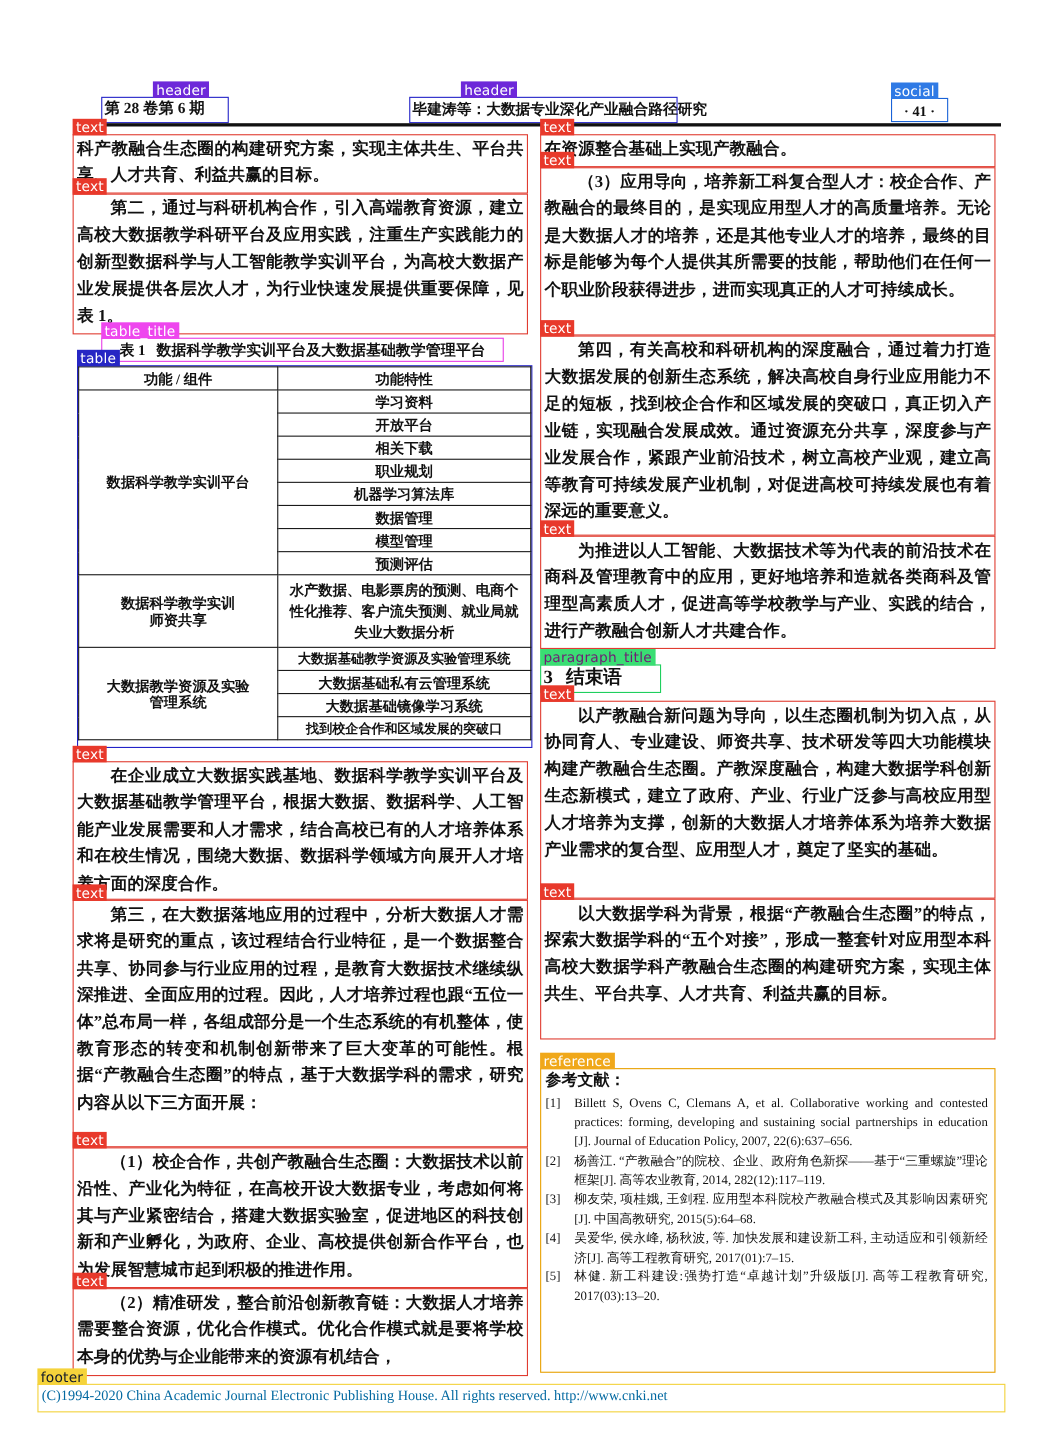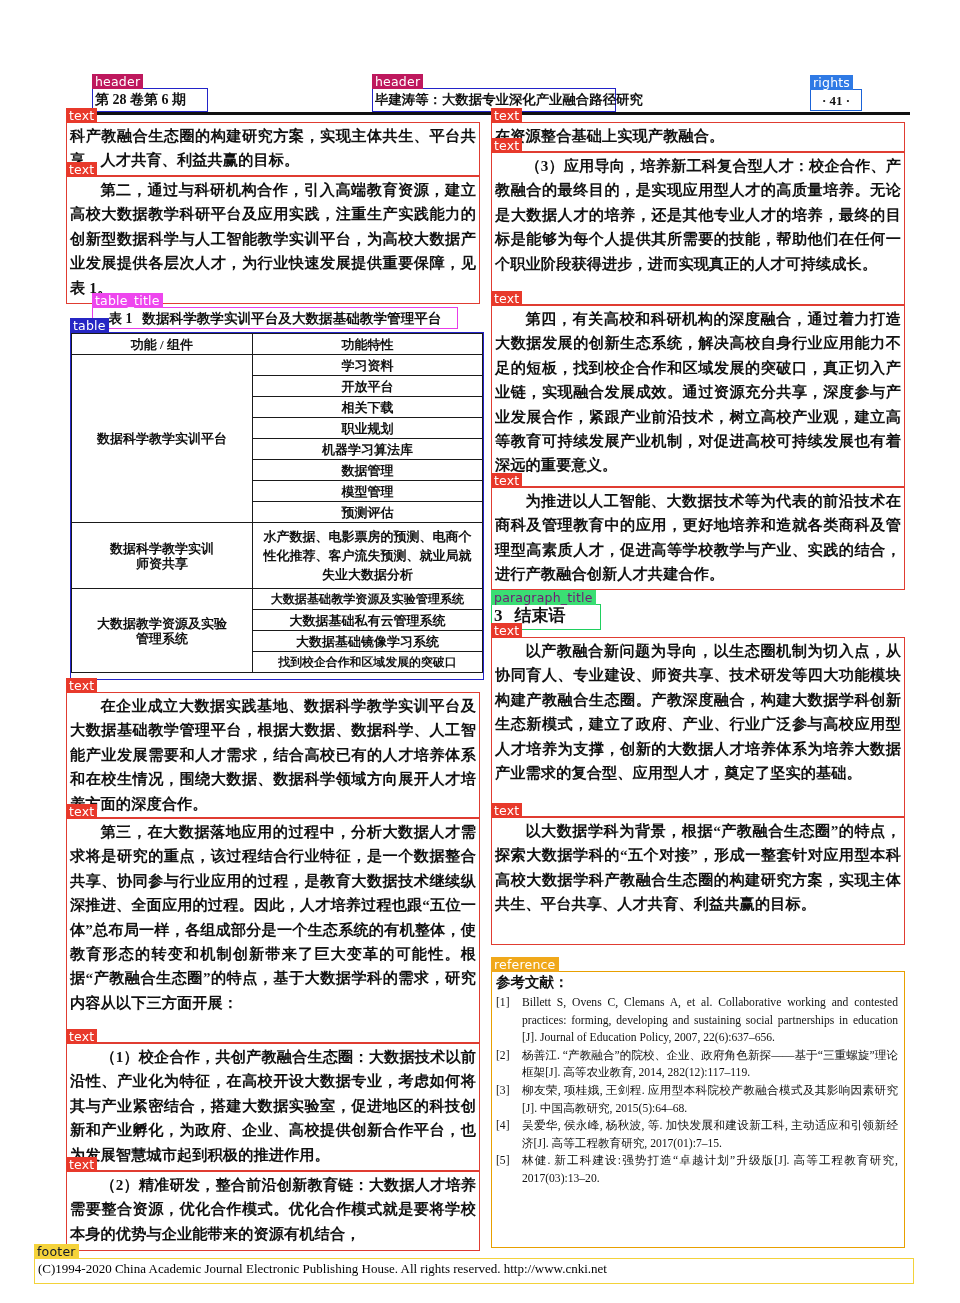--- a/index.html
+++ b/index.html
@@ -32,21 +32,21 @@
     color: #ffffff;
     white-space: nowrap;
     letter-spacing: 0.2px;
     z-index: 5;
   }
 
   .box-text       { border: 1.4px solid #e03c31; }
   .box-text > .tag{ background: #e8392b; }
 
   .box-header      { border: 1.4px solid #2323c8; }
-  .box-header>.tag { background: #be185d; }
+  .box-header>.tag { background: #6d28d9; margin-left: 47px; }
 
   .box-number      { border: 1.4px solid #1a63d8; }
   .box-number>.tag { background: #2f7ae5; }
 
   .box-ttitle      { border: 1.4px solid #e83ce8; }
   .box-ttitle>.tag { background: #ee46ee; }
 
   .box-table       { border: 1.6px solid #2323c8; }
   .box-table>.tag  { background: #2626c4; }
 
@@ -143,40 +143,40 @@
     flex: 0 0 26px;
   }
   .ref-item .rt {
     flex: 1 1 auto;
     text-align: justify;
     text-justify: inter-word;
   }
   .foot-txt {
     font-size: 13px;
     line-height: 20px;
-    color: #000000;
+    color: #0369a1;
     white-space: nowrap;
     padding-left: 3px;
   }
 </style>
 </head>
 <body>
 
 <div class="ann box-header" style="left:92px; top:88px; width:116px; height:24px;">
   <span class="tag">header</span>
   <div class="hdr-txt">第 28 卷第 6 期</div>
 </div>
 
 <div class="ann box-header" style="left:372px; top:88px; width:244px; height:24px;">
   <span class="tag">header</span>
   <div class="hdr-txt" style="text-align:center;font-size:13.4px;">毕建涛等：大数据专业深化产业融合路径研究</div>
 </div>
 
 <div class="ann box-number" style="left:810px; top:89px; width:52px; height:22px;">
-  <span class="tag">rights</span>
+  <span class="tag">social</span>
   <div class="hdr-txt" style="text-align:center;font-size:13px;">· 41 ·</div>
 </div>
 
 <div class="hdr-line"></div>
 
 <div class="ann box-text" style="left:66px; top:122px; width:414px; height:54px;">
   <span class="tag">text</span>
   <div class="body-col">科产教融合生态圈的构建研究方案，实现主体共生、平台共享、人才共育、利益共赢的目标。</div>
 </div>
 

